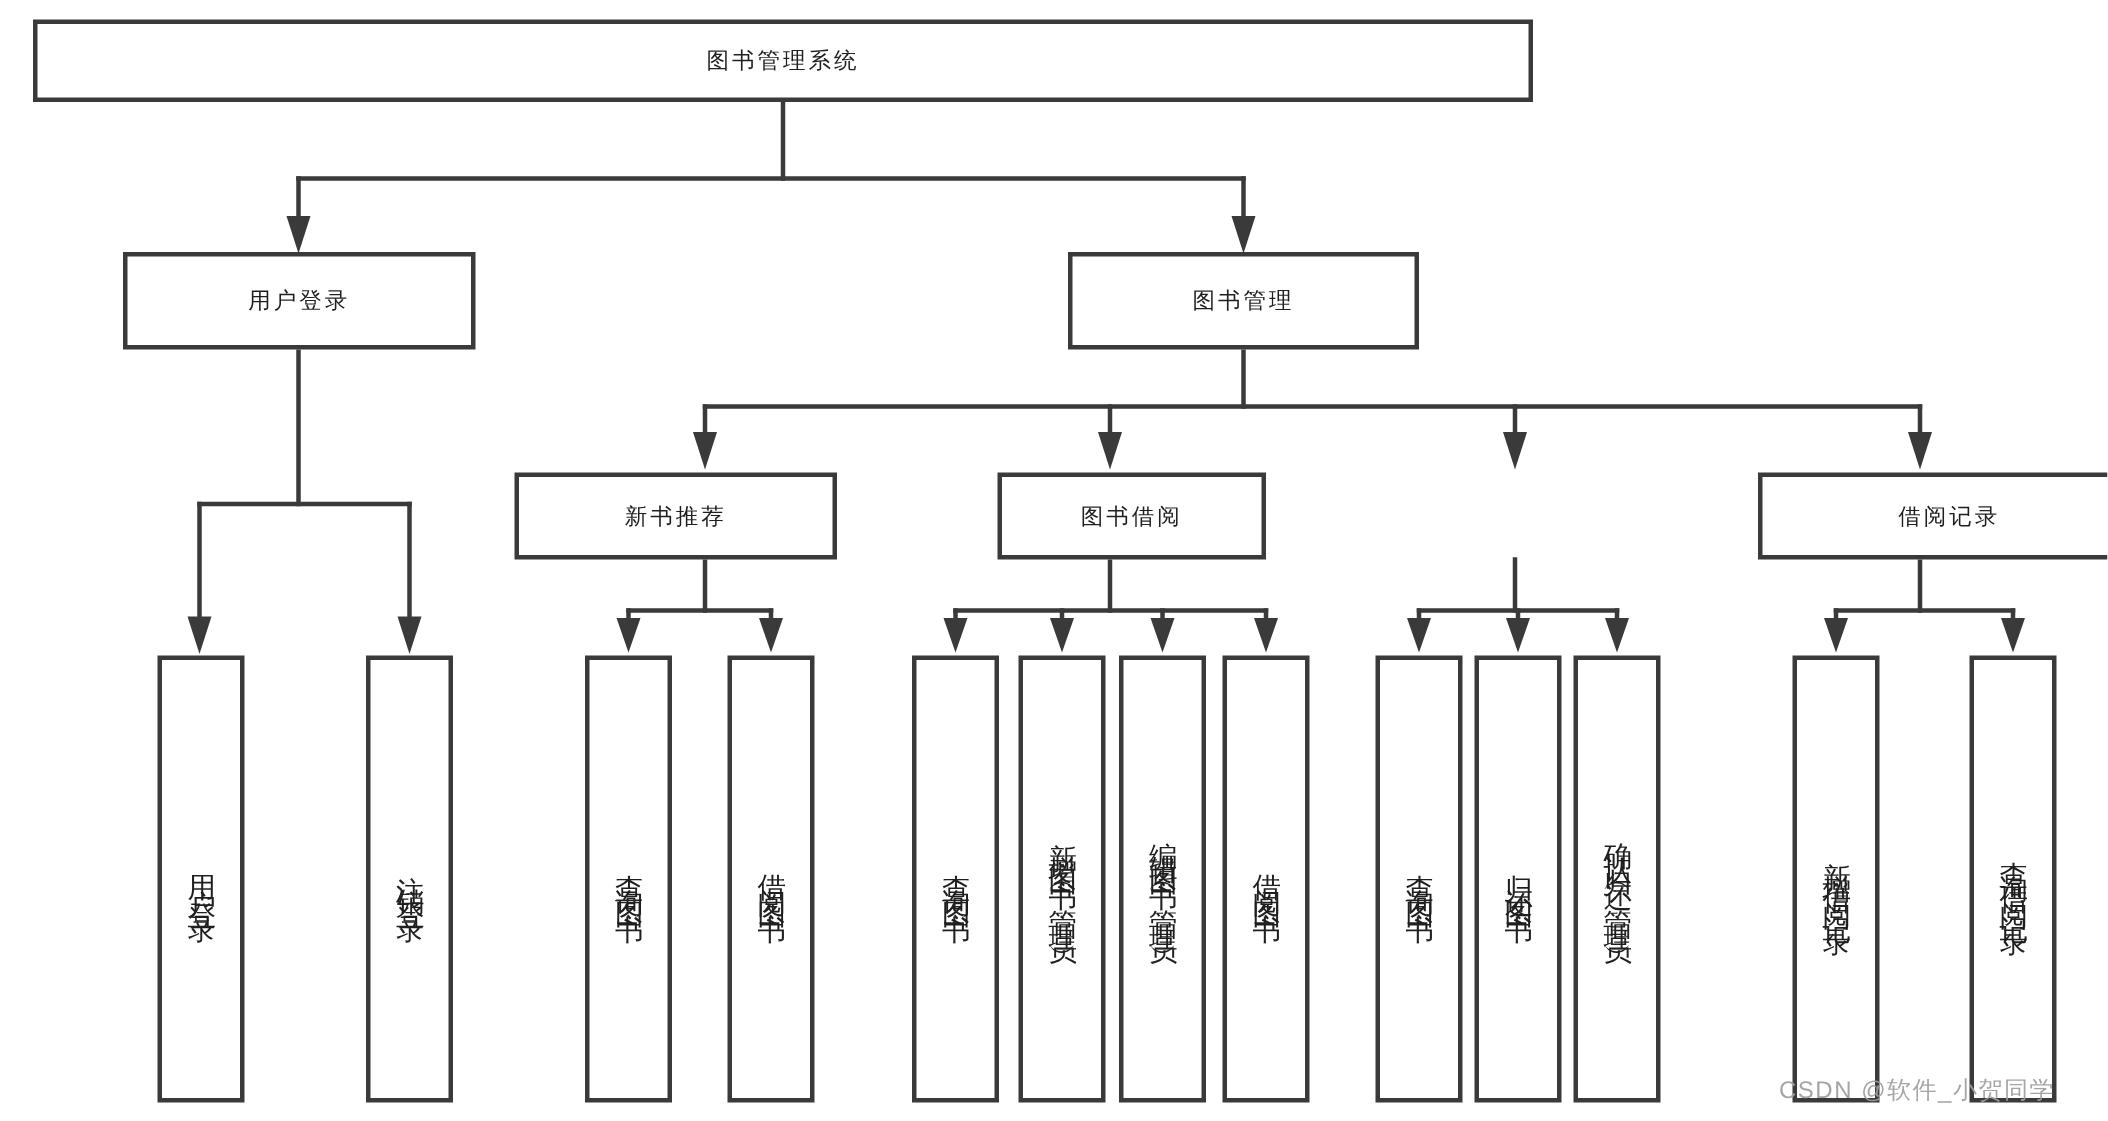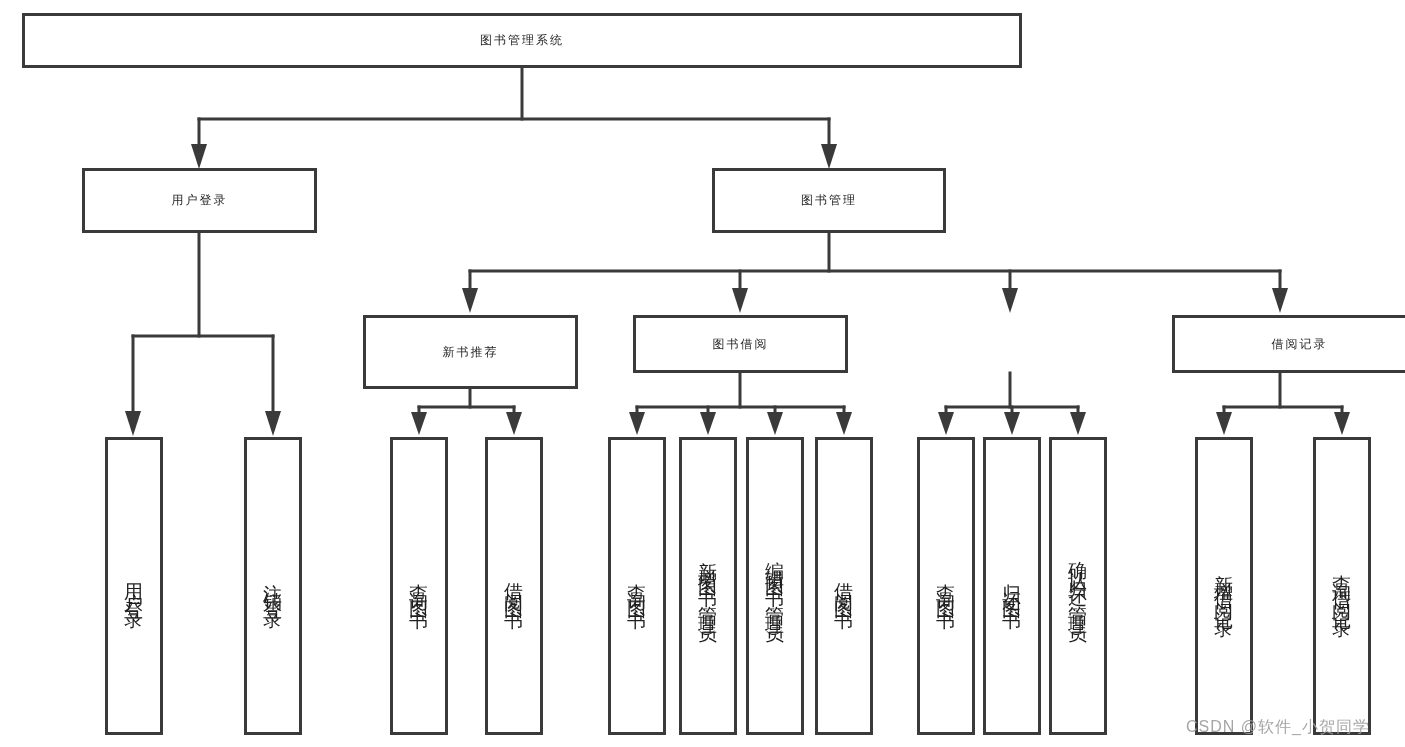--- a/index.html
+++ b/index.html
@@ -25,21 +25,21 @@
     background:#fff;
     display:flex;
     align-items:center;
     justify-content:center;
   }
   .node .lbl{
     color:var(--text);
     white-space:nowrap;
   }
   .node.h .lbl{
-    font-size:12px;
+    font-size:15px;
     letter-spacing:2px;
   }
   .node.v .lbl{
     writing-mode:vertical-rl;
     text-orientation:mixed;
     font-size:19px;
     letter-spacing:9px;
     line-height:1;
   }
   .watermark{
@@ -133,24 +133,24 @@
     <span class="lbl">图书管理系统</span>
   </div>
 
   <div class="node h" style="left:82px;top:168px;width:235px;height:65px">
     <span class="lbl">用户登录</span>
   </div>
   <div class="node h" style="left:712px;top:168px;width:234px;height:65px">
     <span class="lbl">图书管理</span>
   </div>
 
-  <div class="node h" style="left:363px;top:315px;width:215px;height:74px">
+  <div class="node h" style="left:343px;top:315px;width:215px;height:58px">
     <span class="lbl">新书推荐</span>
   </div>
-  <div class="node h" style="left:633px;top:315px;width:215px;height:58px">
+  <div class="node h" style="left:665px;top:315px;width:179px;height:58px">
     <span class="lbl">图书借阅</span>
   </div>
   <div class="node h" style="left:1172px;top:315px;width:255px;height:58px">
     <span class="lbl">借阅记录</span>
   </div>
 
   <div class="node v" style="left:105px;top:437px;width:58px;height:298px">
     <span class="lbl">用户登录</span>
   </div>
   <div class="node v" style="left:244px;top:437px;width:58px;height:298px">

